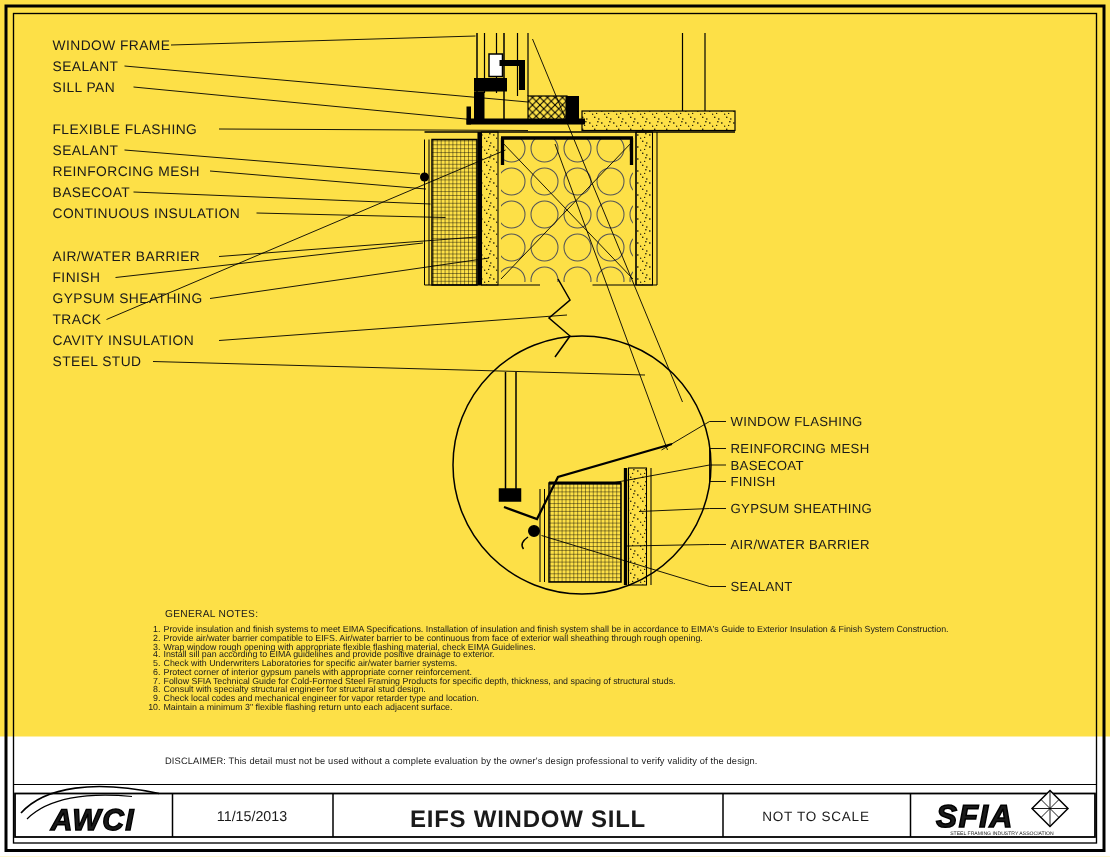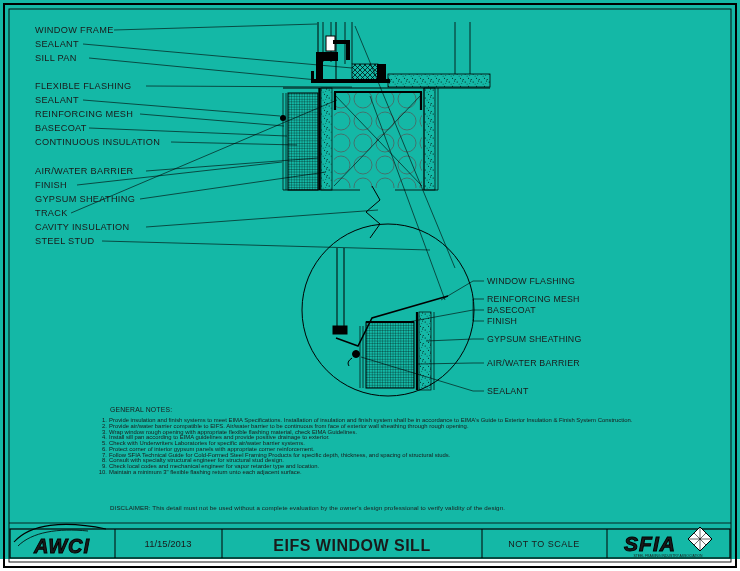--- a/index.html
+++ b/index.html
@@ -1,18 +1,18 @@
 <!DOCTYPE html>
 <html><head>
 <meta charset="utf-8">
 <style>
   html,body{margin:0;padding:0;background:#ffffff;}
   body{width:740px;height:571px;overflow:hidden;
        font-family:"Liberation Sans", sans-serif;color:#1a1a1a;}
-  .sheet{position:relative;width:740px;height:559px;background:#14b8a6;}
+  .sheet{position:relative;width:740px;height:491px;background:#fde047;}
   svg{position:absolute;left:0;top:0;}
   svg text{font-family:"Liberation Sans", sans-serif;fill:#1a1a1a;}
   .callout{font-size:9.2px;letter-spacing:.3px;}
   .callout-sm{font-size:8.8px;letter-spacing:.2px;}
   .notes{position:absolute;left:96px;top:406px;width:642px;}
   .notes-heading{margin-left:14px;font-size:6.8px;letter-spacing:.2px;margin-bottom:5px;}
   .note-row{display:flex;font-size:5.9px;line-height:5.75px;white-space:nowrap;}
   .note-num{width:11px;text-align:right;padding-right:2px;flex-shrink:0;}
   .disclaimer{position:absolute;left:110px;top:504px;font-size:6.2px;letter-spacing:.1px;white-space:nowrap;}
 </style>

